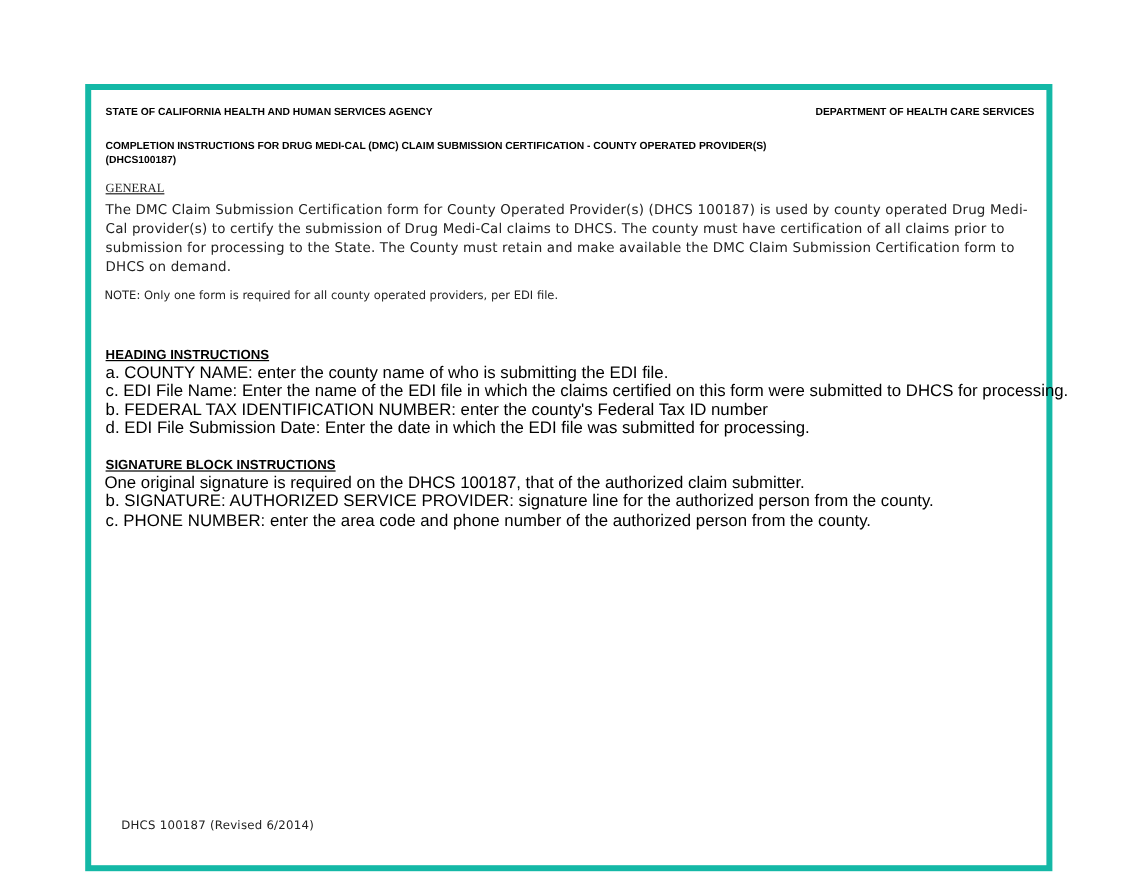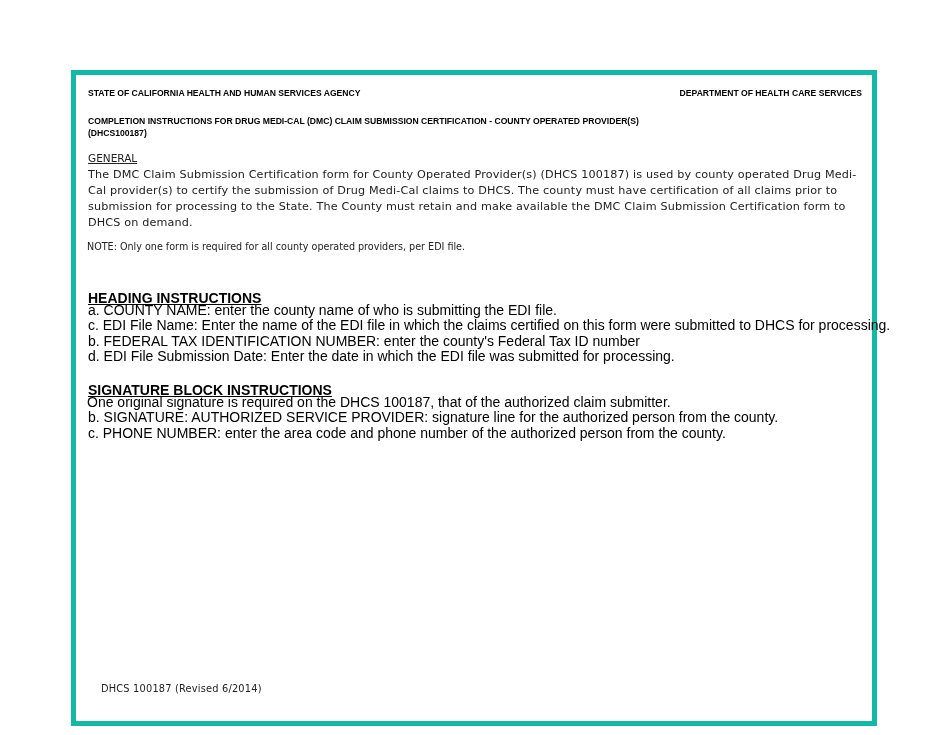--- a/index.html
+++ b/index.html
@@ -52,20 +52,21 @@
       font-weight: bold;
       line-height: 12px;
     }
     .general-heading {
       position: absolute;
       left: 12px;
       top: 77px;
       font-size: 10.5px;
       text-decoration: underline;
       color: #222;
+      font-family: Liberation Serif, serif;
     }
     .general-body {
       position: absolute;
       left: 12px;
       top: 92px;
       width: 780px;
       font-size: 11.2px;
       line-height: 16px;
       color: #222;
       letter-spacing: 0.15px;
@@ -73,21 +74,21 @@
     .note {
       position: absolute;
       left: 11px;
       top: 166px;
       font-size: 9.6px;
       color: #222;
     }
     .section-heading {
       position: absolute;
       left: 12px;
-      font-size: 14px;
+      font-size: 11px;
       font-weight: bold;
       text-decoration: underline;
     }
     .list {
       position: absolute;
       left: 12px;
       font-size: 14px;
       line-height: 15.4px;
       margin: 0;
       padding: 0;

